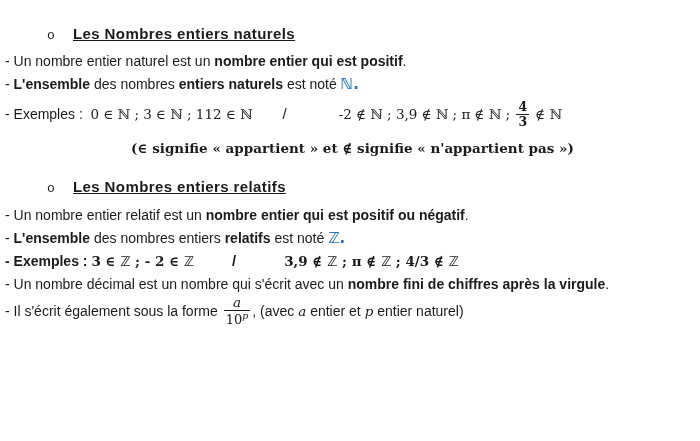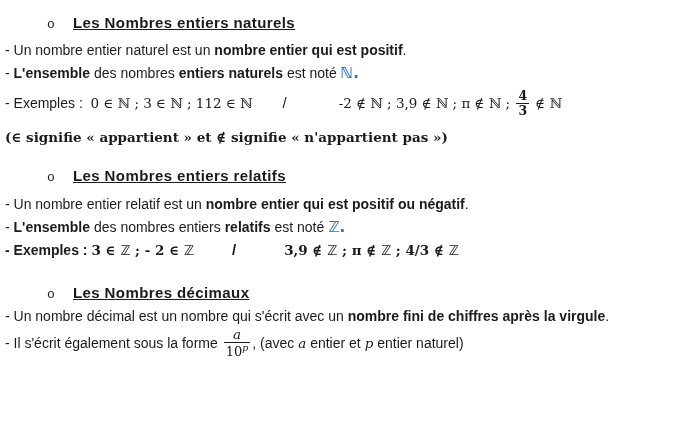--- a/index.html
+++ b/index.html
@@ -5,21 +5,21 @@
   * { box-sizing: border-box; }
   html, body { margin: 0; padding: 0; }
   body {
     width: 700px; height: 441px;
     background: #ffffff;
     overflow: hidden;
     font-family: "Liberation Sans", sans-serif;
     font-size: 14px;
     color: #1b1b1b;
   }
-  .doc { padding: 15px 0 0 5px; }
+  .doc { padding: 26px 0 0 5px; }
 
   .heading {
     font-size: 15px;
     font-weight: bold;
     margin: 0 0 10px 42px;
     letter-spacing: 0.4px;
     line-height: 16px;
   }
   .heading .bullet {
     display: inline-block;
@@ -52,20 +52,21 @@
   .sep1 { display: inline-block; margin: 0 52px 0 30px; font-size: 15px; }
   .sep2 { display: inline-block; margin: 0 48px 0 38px; font-size: 15px; }
 
   .note {
     font-family: "DejaVu Serif", serif;
     font-weight: bold;
     font-size: 13.5px;
     line-height: 18px;
     margin: 0 0 22px 0;
     white-space: pre-wrap;
+    text-align: center;
   }
 
   .frac {
     display: inline-flex;
     flex-direction: column;
     align-items: center;
     vertical-align: middle;
     font-family: "DejaVu Serif", "DejaVu Sans", serif;
     font-size: 12.5px;
     line-height: 1.15;
@@ -103,18 +104,17 @@
   </section>
 
   <section class="sec-relatifs">
     <h2 class="heading"><span class="bullet">o</span><span class="txt">Les Nombres entiers relatifs</span></h2>
     <p class="line def-line"><span>- Un nombre entier relatif est un </span><b>nombre entier qui est positif ou négatif</b><span>.</span></p>
     <p class="line ensemble-line"><span>- </span><b>L'ensemble</b><span> des nombres entiers </span><b>relatifs</b><span> est noté </span><span class="bluesym">ℤ.</span></p>
     <p class="line examples-line"><span>- Exemples : </span><span class="math">3 ∈ ℤ ; - 2 ∈ ℤ</span><span class="sep2">/</span><span class="math">3,9 ∉ ℤ ; π ∉ ℤ ; 4/3 ∉ ℤ</span></p>
   </section>
 
   <section class="sec-decimaux">
-    <h2 class="heading"><span class="bullet">o</span><span class="txt">Les Nombres décimaux</span></h2>
     <p class="line def-line"><span>- Un nombre décimal est un nombre qui s'écrit avec un </span><b>nombre fini de chiffres après la virgule</b><span>.</span></p>
     <p class="line forme-line examples-tall"><span>- Il s'écrit également sous la forme </span><span class="frac frac-light"><span class="num mvar">a</span><span class="den"><span>10</span><sup>p</sup></span></span><span>,</span><span> (avec </span><span class="mvar">a</span><span> entier et </span><span class="mvar">p</span><span> entier naturel)</span></p>
   </section>
 
 </div>
 
 </body></html>

